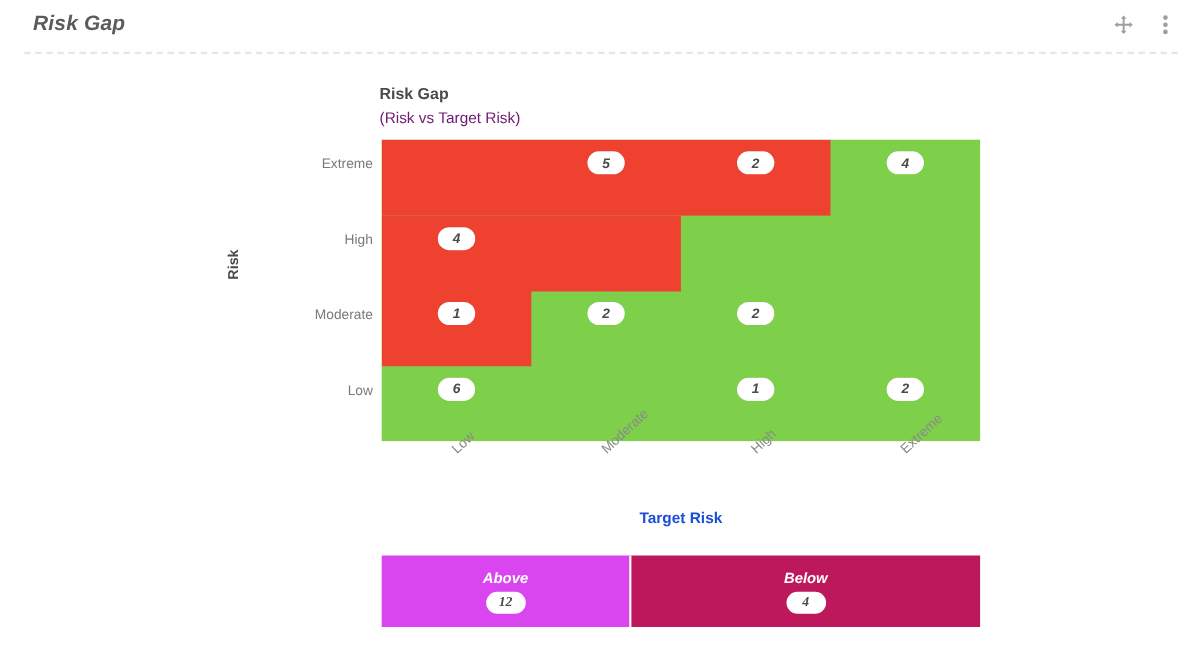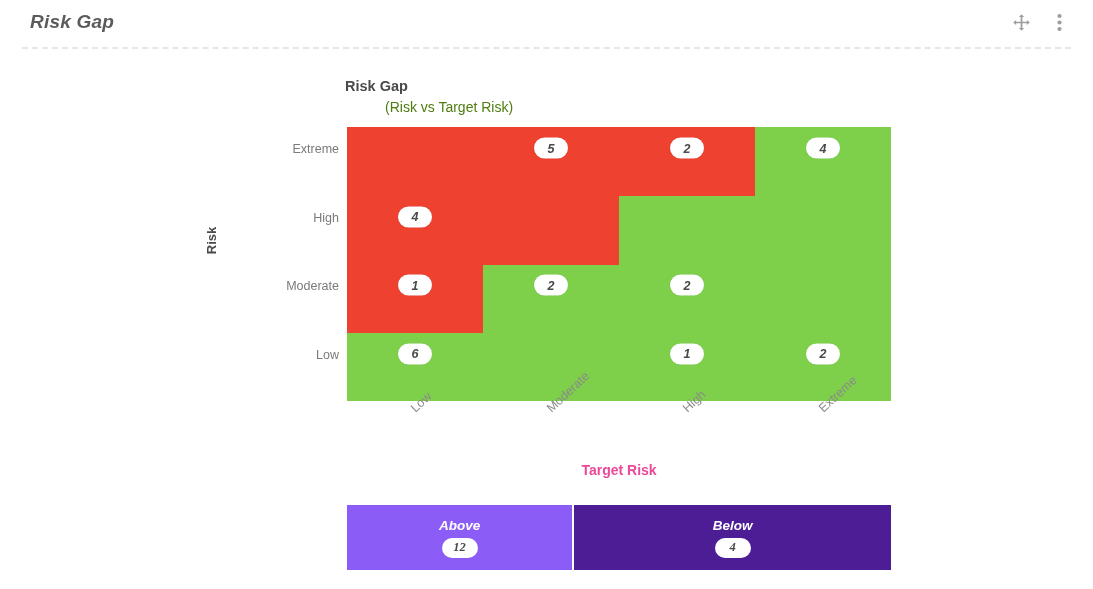--- a/index.html
+++ b/index.html
@@ -73,23 +73,22 @@
     font-size: 14.5px;
     font-weight: bold;
     color: #4a4a4a;
     white-space: nowrap;
   }
   #chart-subtitle {
     position: absolute;
     left: 345px;
     top: 51px;
     font-size: 14px;
-    color: #4d7c0f;
-    white-space: nowrap;
-    margin-left: 40px;
+    color: #701a75;
+    white-space: nowrap;
   }
 
   
   #plot-area {
     position: absolute;
     left: 347px;
     top: 79px;
     width: 544px;
     height: 274px;
     background: #7ED04B;
@@ -164,21 +163,21 @@
     transform-origin: left top;
   }
   #x-axis-title {
     position: absolute;
     left: 347px;
     top: 414px;
     width: 544px;
     text-align: center;
     font-size: 14px;
     font-weight: bold;
-    color: #ec4899;
+    color: #1d4ed8;
   }
 
   
   #legend {
     position: absolute;
     left: 347px;
     top: 457px;
     width: 544px;
     height: 65px;
     display: flex;
@@ -269,22 +268,22 @@
 
   <div id="x-ticks">
       <div class="x-tick" style="left: 61px;">Low</div>
       <div class="x-tick" style="left: 197px;">Moderate</div>
       <div class="x-tick" style="left: 333px;">High</div>
       <div class="x-tick" style="left: 469px;">Extreme</div>
     </div>
   <div id="x-axis-title">Target Risk</div>
 
   <div id="legend">
-      <div class="legend-item" style="flex: 0 0 41.3793%; background: #8b5cf6;">
+      <div class="legend-item" style="flex: 0 0 41.3793%; background: #d946ef;">
         <div class="legend-label">Above</div>
         <div class="legend-pill">12</div>
       </div>
-      <div class="legend-item" style="flex: 0 0 58.6207%; background: #4c1d95; border-left: 2px solid rgb(255, 255, 255); text-align: center;">
+      <div class="legend-item" style="flex: 0 0 58.6207%; background: #be185d; border-left: 2px solid rgb(255, 255, 255); text-align: center;">
         <div class="legend-label">Below</div>
         <div class="legend-pill">4</div>
       </div>
     </div>
 </div>
 
 </body></html>

